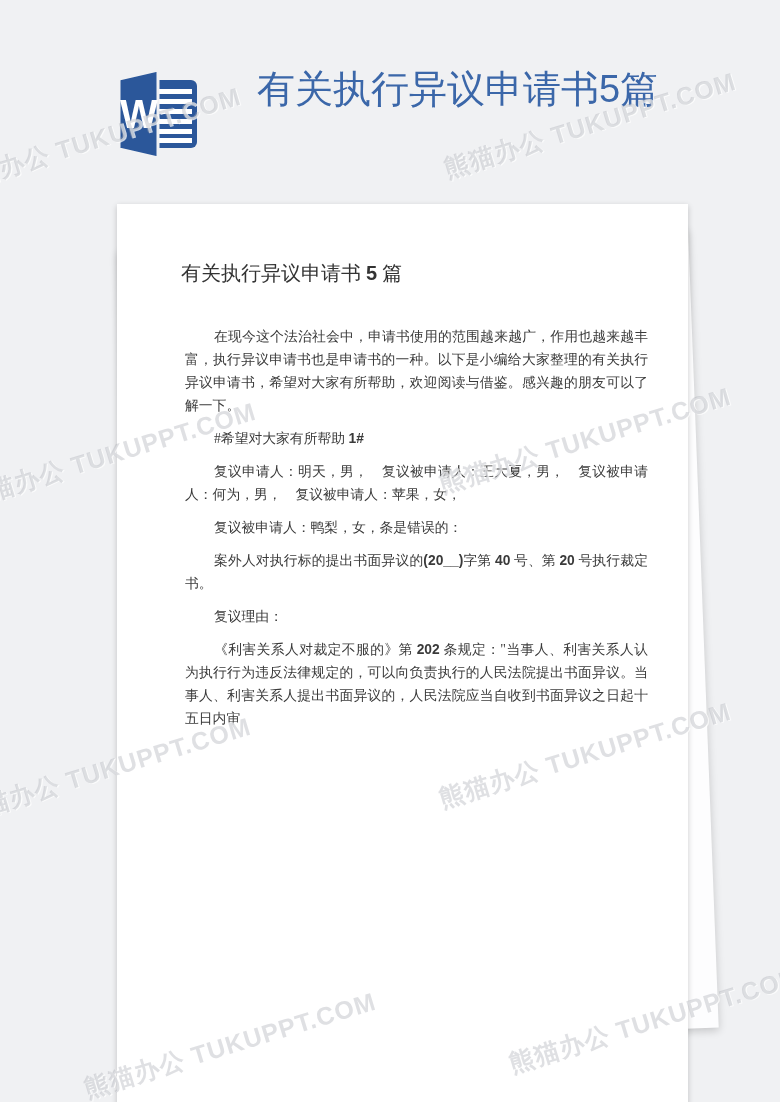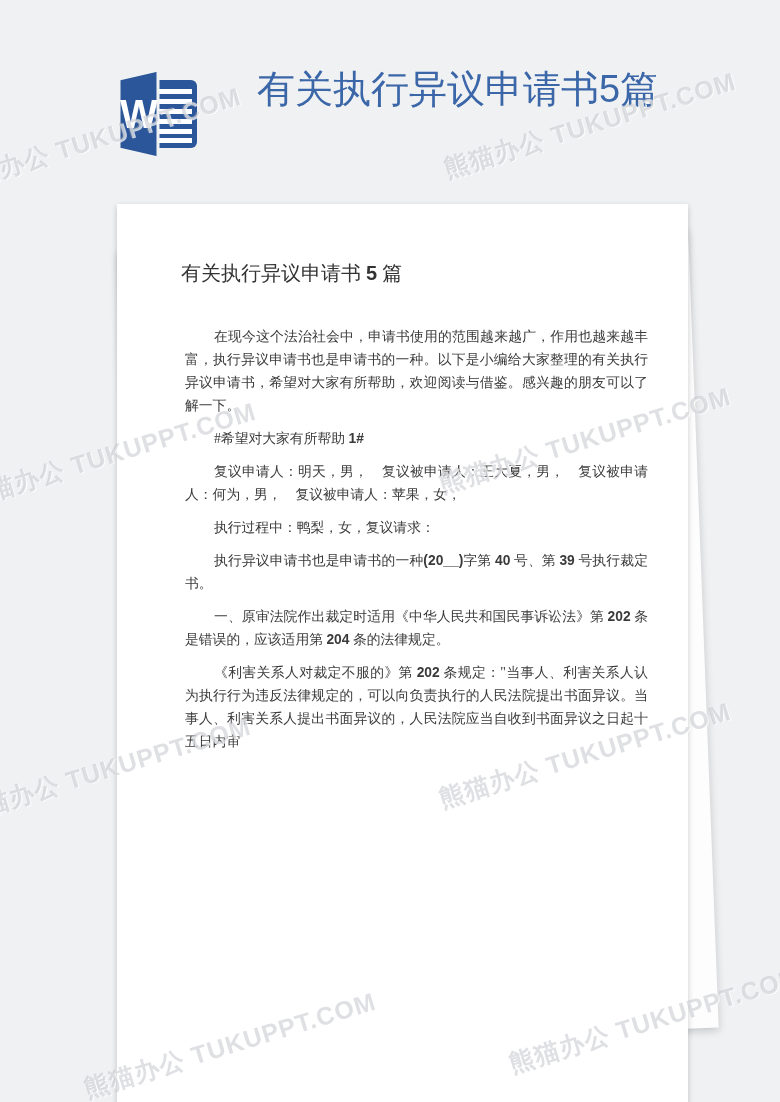--- a/index.html
+++ b/index.html
@@ -100,23 +100,23 @@
 </div>
 
 <div class="page-behind"></div>
 
 <div class="page-main">
   <h2 class="doc-title"><span>有关执行异议申请书 </span><b>5</b><span> 篇</span></h2>
   <div class="doc-body">
       <p class="doc-para"><span>在现今这个法治社会中，申请书使用的范围越来越广，作用也越来越丰富，执行异议申请书也是申请书的一种。以下是小编给大家整理的有关执行异议申请书，希望对大家有所帮助，欢迎阅读与借鉴。感兴趣的朋友可以了解一下。</span></p>
       <p class="doc-para"><span>#希望对大家有所帮助 </span><b>1#</b></p>
       <p class="doc-para"><span>复议申请人：明天，男，　复议被申请人：王大夏，男，　复议被申请人：何为，男，　复议被申请人：苹果，女，</span></p>
-      <p class="doc-para"><span>执行过程中：鸭梨，女，复议请求：</span></p>
-      <p class="doc-para"><span>执行异议申请书也是申请书的一种</span><b>(20__)</b><span>字第 </span><b>40</b><span> 号、第 </span><b>39</b><span> 号执行裁定书。</span></p>
-      <p class="doc-para"><span>一、原审法院作出裁定时适用《中华人民共和国民事诉讼法》第 </span><b>202</b><span> 条是错误的，应该适用第 </span><b>204</b><span> 条的法律规定。</span></p>
+      <p class="doc-para"><span>复议被申请人：鸭梨，女，条是错误的：</span></p>
+      <p class="doc-para"><span>案外人对执行标的提出书面异议的</span><b>(20__)</b><span>字第 </span><b>40</b><span> 号、第 </span><b>20</b><span> 号执行裁定书。</span></p>
+      <p class="doc-para"><span>复议理由：</span></p>
       <p class="doc-para"><span>《利害关系人对裁定不服的》第 </span><b>202</b><span> 条规定："当事人、利害关系人认为执行行为违反法律规定的，可以向负责执行的人民法院提出书面异议。当事人、利害关系人提出书面异议的，人民法院应当自收到书面异议之日起十五日内审</span></p>
     </div>
 </div>
 
 <div class="watermark-layer">
     <span class="wm" style="left: 95px; top: 140px;">熊猫办公 TUKUPPT.COM</span>
     <span class="wm" style="left: 590px; top: 125px;">熊猫办公 TUKUPPT.COM</span>
     <span class="wm" style="left: 110px; top: 455px;">熊猫办公 TUKUPPT.COM</span>
     <span class="wm" style="left: 585px; top: 440px;">熊猫办公 TUKUPPT.COM</span>
     <span class="wm" style="left: 105px; top: 770px;">熊猫办公 TUKUPPT.COM</span>

